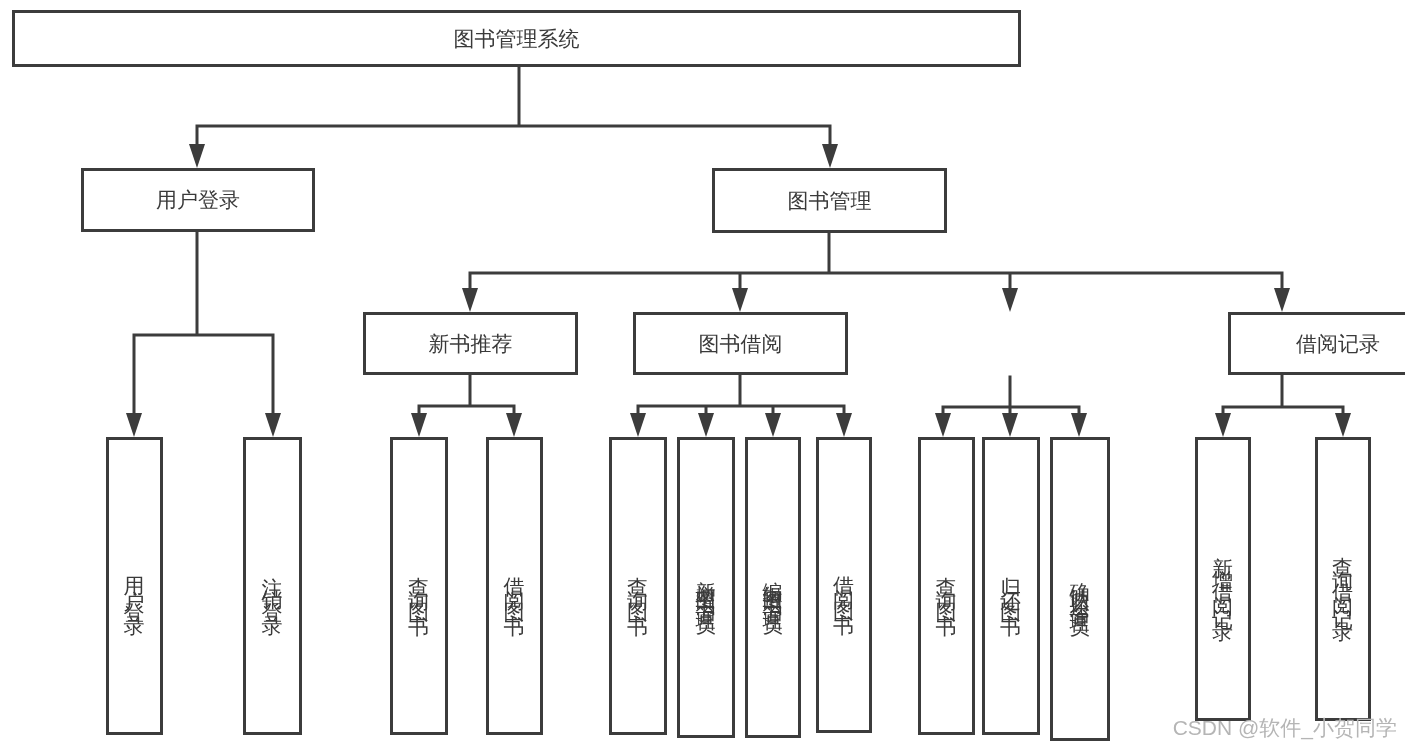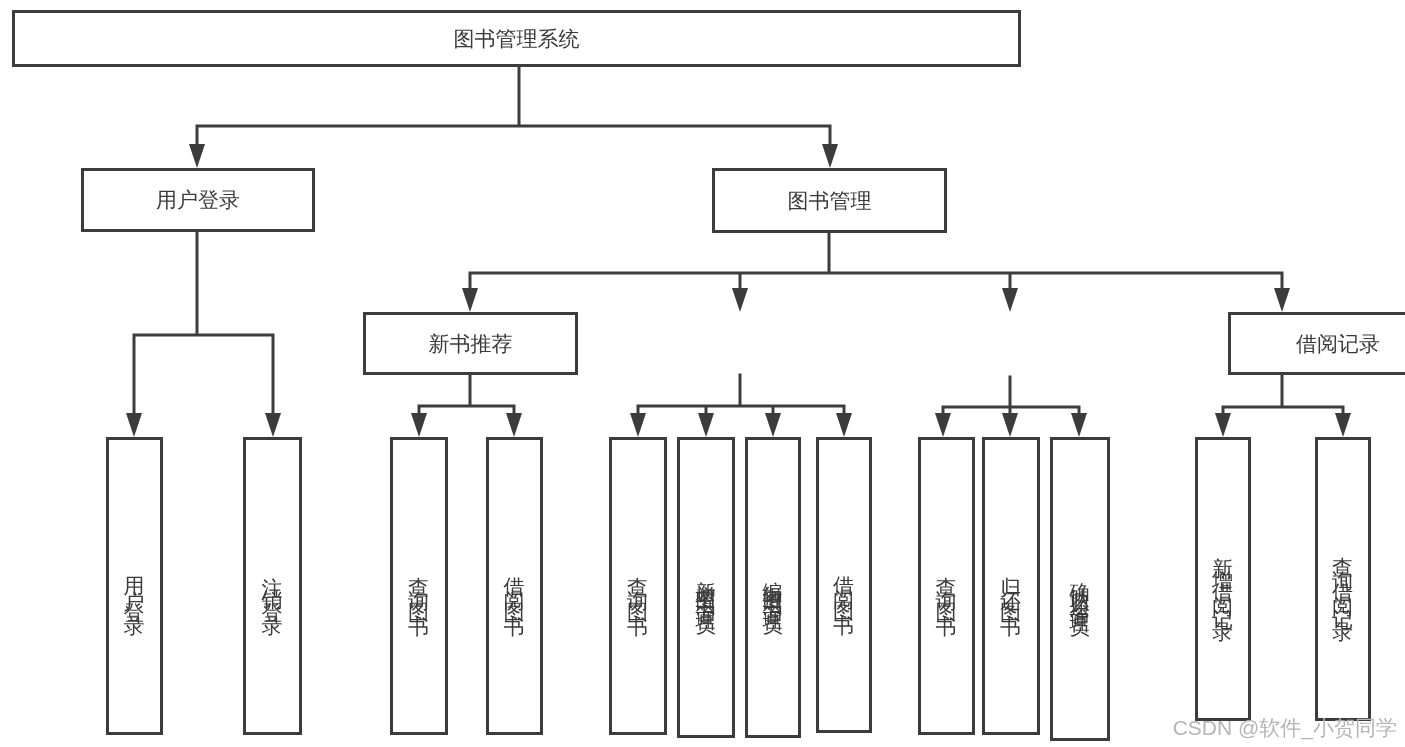--- a/index.html
+++ b/index.html
@@ -96,20 +96,21 @@
       <polygon points="1335,413 1351,413 1343,437"></polygon>
     </g>
   </svg>
 
   <div class="node" style="left:12px;top:10px;width:1009px;height:57px">图书管理系统</div>
 
   <div class="node" style="left:81px;top:168px;width:234px;height:64px">用户登录</div>
   <div class="node" style="left:712px;top:168px;width:235px;height:65px">图书管理</div>
 
   <div class="node" style="left:363px;top:312px;width:215px;height:63px">新书推荐</div>
+  <div class="node" style="left:633px;top:312px;width:215px;height:63px">图书借阅</div>
   <div class="node" style="left:1228px;top:312px;width:220px;height:63px">借阅记录</div>
 
   <div class="node vtext" style="left:106px;top:437px;width:57px;height:298px">用户登录</div>
   <div class="node vtext" style="left:243px;top:437px;width:59px;height:298px">注销登录</div>
 
   <div class="node vtext" style="left:390px;top:437px;width:58px;height:298px">查询图书</div>
   <div class="node vtext" style="left:486px;top:437px;width:57px;height:298px">借阅图书</div>
 
   <div class="node vtext" style="left:609px;top:437px;width:58px;height:298px">查询图书</div>
   <div class="node vtext tight" style="left:677px;top:437px;width:58px;height:301px">新增图书（管理员）</div>

